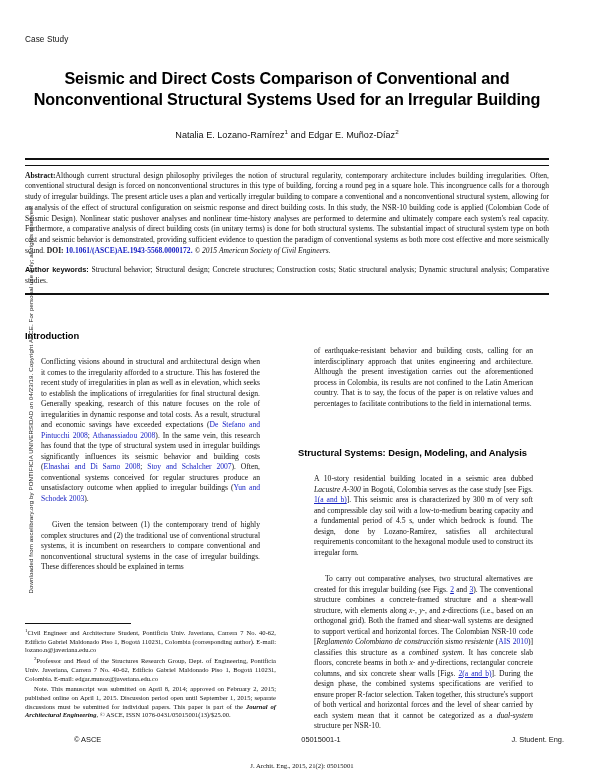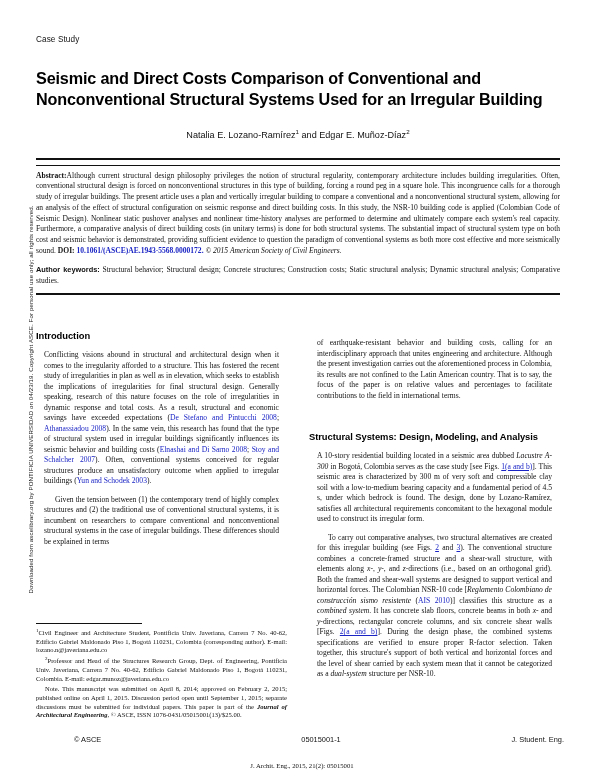--- a/index.html
+++ b/index.html
@@ -35,40 +35,41 @@
     font-size: 6.1px;
     letter-spacing: 0.12px;
     color: #1a1a1a;
     white-space: nowrap;
     text-align: center;
   }
 
   
   .page {
     position: absolute;
-    left: 36px;
+    left: 25px;
     top: 0;
     width: 524px;
     height: 776px;
   }
 
   
   .case-study {
     font-family: "Liberation Sans", sans-serif;
     font-size: 8.2px;
     font-weight: 400;
     color: #111;
     margin-top: 35px;
     letter-spacing: 0.1px;
   }
 
   .title {
     font-family: "Liberation Sans", sans-serif;
     font-size: 16.2px;
     font-weight: bold;
+    text-align: center;
     line-height: 1.32;
     margin-top: 24px;
     letter-spacing: -0.15px;
     color: #000;
   }
 
   .authors {
     font-family: "Liberation Sans", sans-serif;
     font-size: 9.1px;
     text-align: center;
@@ -130,21 +131,21 @@
     font-size: 9.4px;
     font-weight: bold;
     margin: 0 0 9px 0;
     color: #000;
     letter-spacing: -0.05px;
   }
   .body-p {
     font-size: 7.6px;
     line-height: 1.385;
     text-align: justify;
-    margin: 8px;
+    margin: 16px;
     color: #111;
   }
   .body-p + .body-p { text-indent: 11px; }
   .ref-link { color: #1a24c4; }
   .ref-link-u { color: #1a24c4; text-decoration: underline; }
   em { }
 
   .rc-spacer { height: 22px; }
 
   

